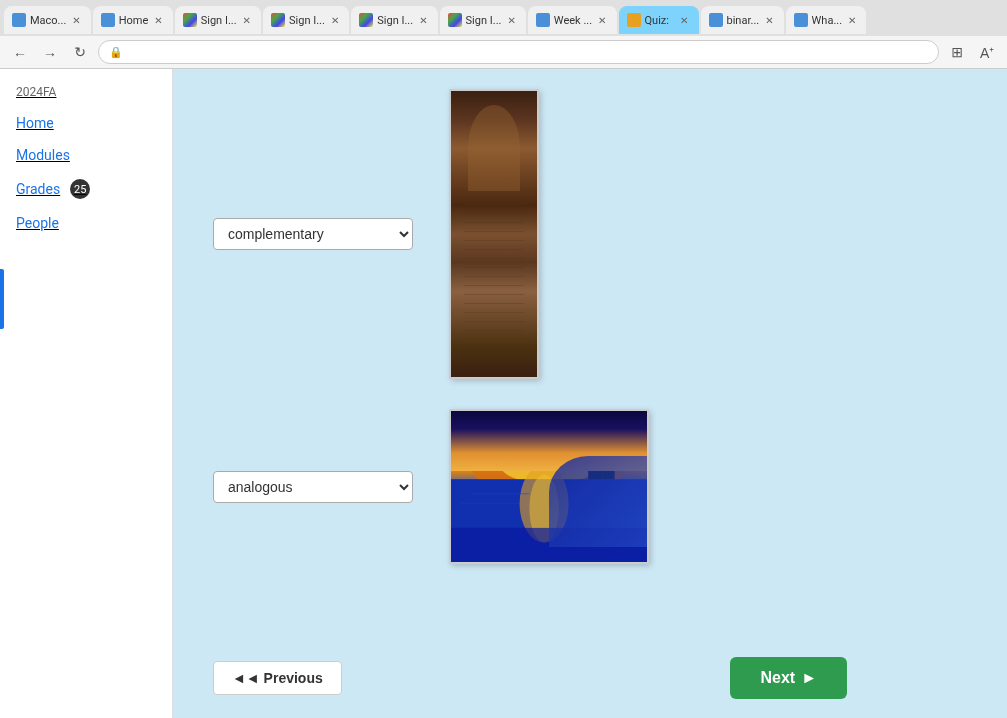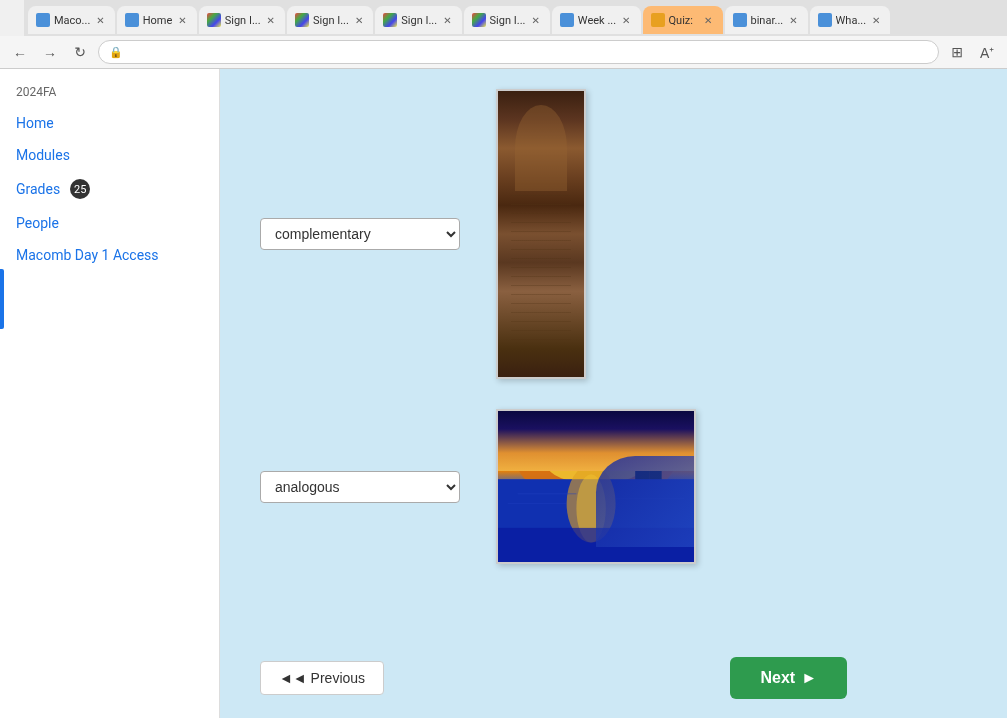--- a/index.html
+++ b/index.html
@@ -24,39 +24,38 @@
     }
 
     .tab-bar {
       display: flex;
       align-items: center;
       padding: 4px 4px 0 4px;
       background: #e0e0e0;
       gap: 2px;
       height: 36px;
       overflow: hidden;
-      margin-left: 24px;
     }
 
     .browser-tab {
       display: flex;
       align-items: center;
       padding: 4px 8px;
       background: #f0f0f0;
       border-radius: 8px 8px 0 0;
       font-size: 11px;
       height: 28px;
       gap: 4px;
       min-width: 80px;
       max-width: 110px;
       position: relative;
     }
 
     .browser-tab.active {
-      background: #fdba74;
+      background: #7dd3fc;
       z-index: 1;
     }
 
     .tab-icon {
       width: 14px;
       height: 14px;
       border-radius: 2px;
       flex-shrink: 0;
     }
 
@@ -141,26 +140,27 @@
     }
 
     
     .main-layout {
       display: flex;
       height: calc(718px - 68px);
     }
 
     
     .sidebar {
-      width: 220px;
+      width: 173px;
       background: white;
       border-right: 1px solid #ddd;
       padding: 12px 0;
       flex-shrink: 0;
       position: relative;
+      text-decoration: underline;
     }
 
     .sidebar-year {
       font-size: 12px;
       color: #666;
       padding: 4px 16px 8px 16px;
     }
 
     .sidebar-item {
       display: flex;
@@ -477,23 +477,20 @@
     <div class="sidebar-item">
       <span>Modules</span>
     </div>
     <div class="sidebar-item">
       <span>Grades</span>
       <div class="sidebar-badge">25</div>
     </div>
     <div class="sidebar-item">
       <span>People</span>
     </div>
-    <div class="sidebar-item">
-      <span>Macomb Day 1 Access</span>
-    </div>
   </div>
 
   <div class="content-area">
     <div class="quiz-content">
 
       <div class="question-row">
         <div class="dropdown-wrapper">
           <select class="answer-select">
             <option value="complementary" selected="">complementary</option>
             <option value="analogous">analogous</option>
@@ -545,21 +542,21 @@
             </svg>
           </div>
         </div>
       </div>
 
     </div>
 
     <div class="nav-footer">
       <button class="btn-previous">
         <span>◄</span>
-        <span style="margin-left:-4px;">◄ Previous</span>
+        <span style="margin-left:-4px;font-weight:bold;">◄ Previous</span>
       </button>
       <button class="btn-next">
         <span>Next</span>
         <span>►</span>
       </button>
     </div>
   </div>
 
   <div class="right-panel"></div>
 </div>

